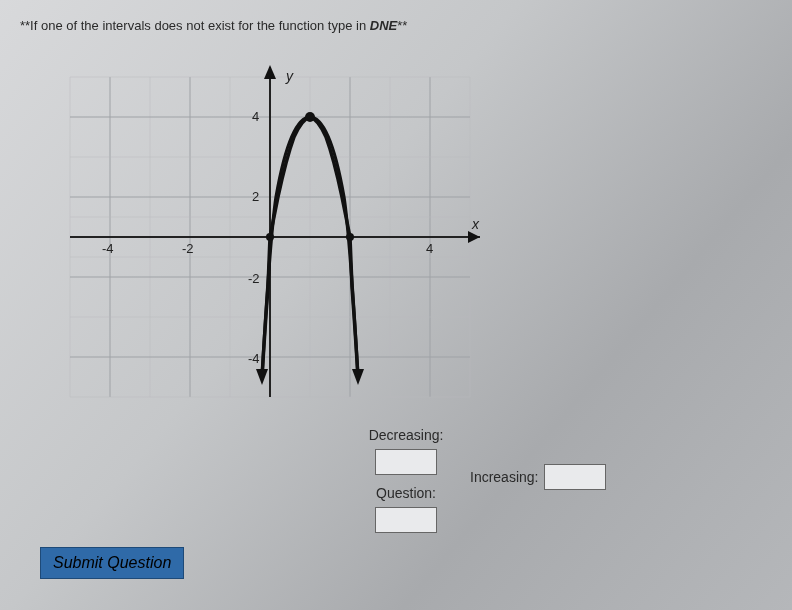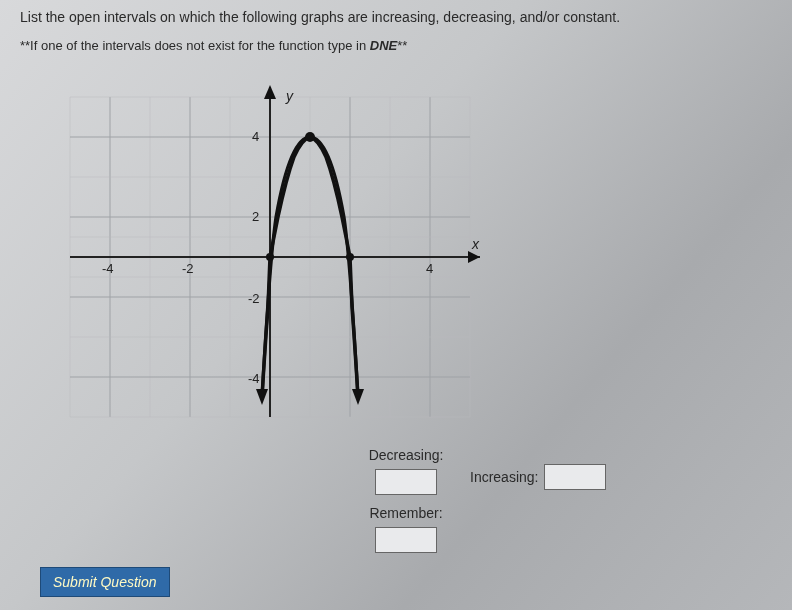--- a/index.html
+++ b/index.html
@@ -19,40 +19,39 @@
     .graph-wrap { position: relative; width: 450px; height: 360px; margin-left: 20px; }
     .graph-svg { width: 100%; height: 100%; }
     .answer-row-right { position: absolute; left: 470px; top: 464px; display: flex; align-items: center; gap: 6px; }
     .answer-row { display: flex; align-items: center; gap: 6px; margin: 10px 0 0 20px; flex-direction: column; }
     .label { font-size: 14px; color: #2a2a2a; }
     .answer-box {
       width: 62px; height: 26px; border: 1px solid #666; background: #e9eaec;
     }
     .submit-btn {
       display: inline-block; margin: 14px 0 0 20px;
-      background: #2f6aa8; color: #fef9c3; font-size: 14px;
+      background: #2f6aa8; color: #000000; font-size: 16px;
       padding: 6px 12px; border: 1px solid #1e4a78; cursor: pointer;
       font-style: italic;
     }
     .grid-line { stroke: #9fa2a6; stroke-width: 1; }
     .grid-minor { stroke: #b8bbbe; stroke-width: 0.5; }
     .axis { stroke: #222; stroke-width: 2; }
     .tick-label { font: 13px Arial; fill: #222; }
     .axis-label { font: 14px Arial; fill: #222; font-style: italic; }
     .curve { stroke: #111; stroke-width: 3.2; fill: none; }
     .arrow { fill: #111; }
     .pt { fill: #111; }
   </style>
 </head>
 <body>
 
 
 
 <div class="instructions">
-  <div>List the open intervals on which the following graphs are increasing, decreasing, and/or constant.</div>
 </div>
 
 <div class="note">
   <span>**If one of the intervals does not exist for the function type in </span><span class="em">DNE</span><span>**</span>
 </div>
 
 <div class="graph-wrap">
   <svg class="graph-svg" viewBox="0 0 450 360">
 
     <g>
@@ -119,20 +118,20 @@
   <span class="label">Increasing:</span>
   <input class="answer-box" value="" style="">
 </div>
 
 <div class="answer-row">
   <span class="label">Decreasing:</span>
   <input class="answer-box" value="" style="">
 </div>
 
 <div class="answer-row">
-  <span class="label">Remember:</span>
+  <span class="label">Question:</span>
   <input class="answer-box" value="" style="">
 </div>
 
 <button class="submit-btn">Submit Question</button>
 
 
 
 
 </body></html>

